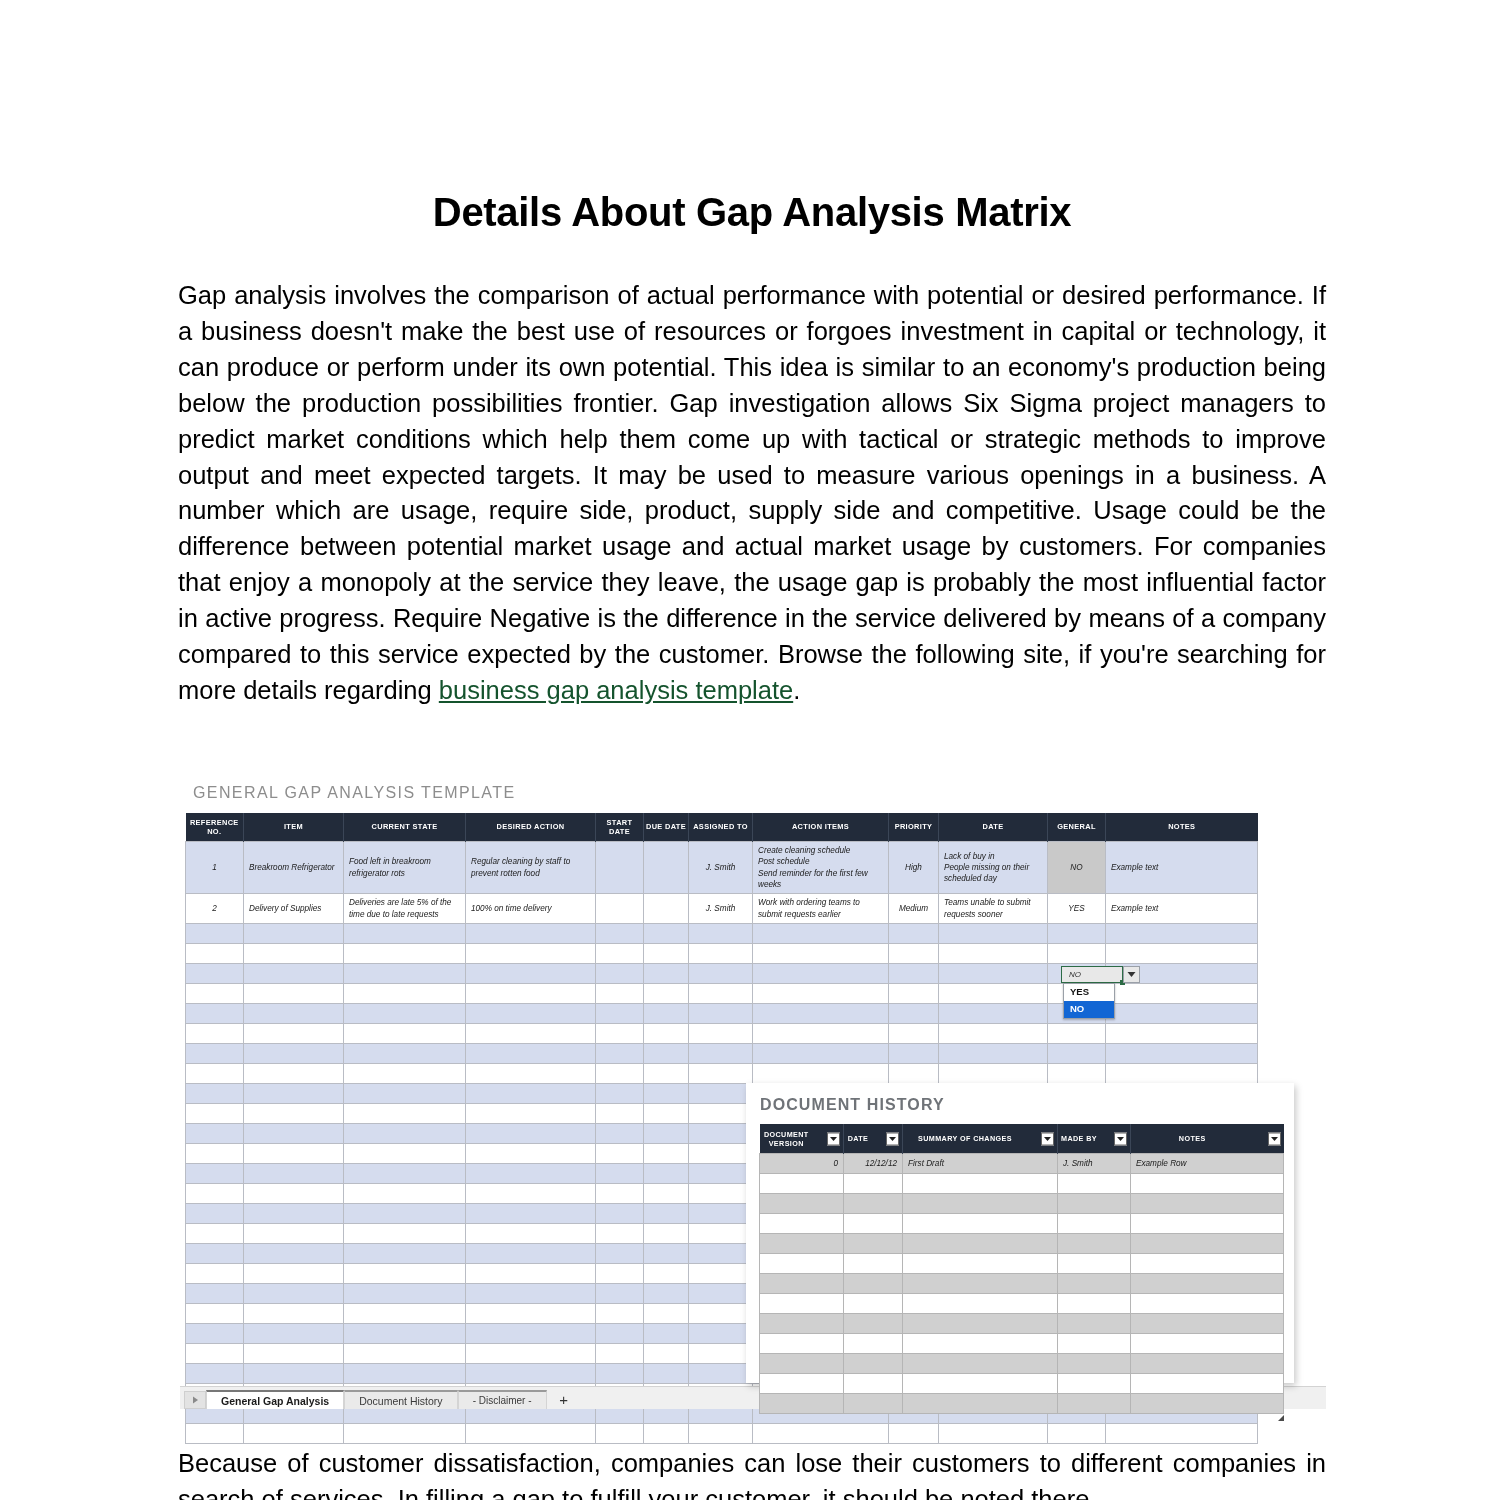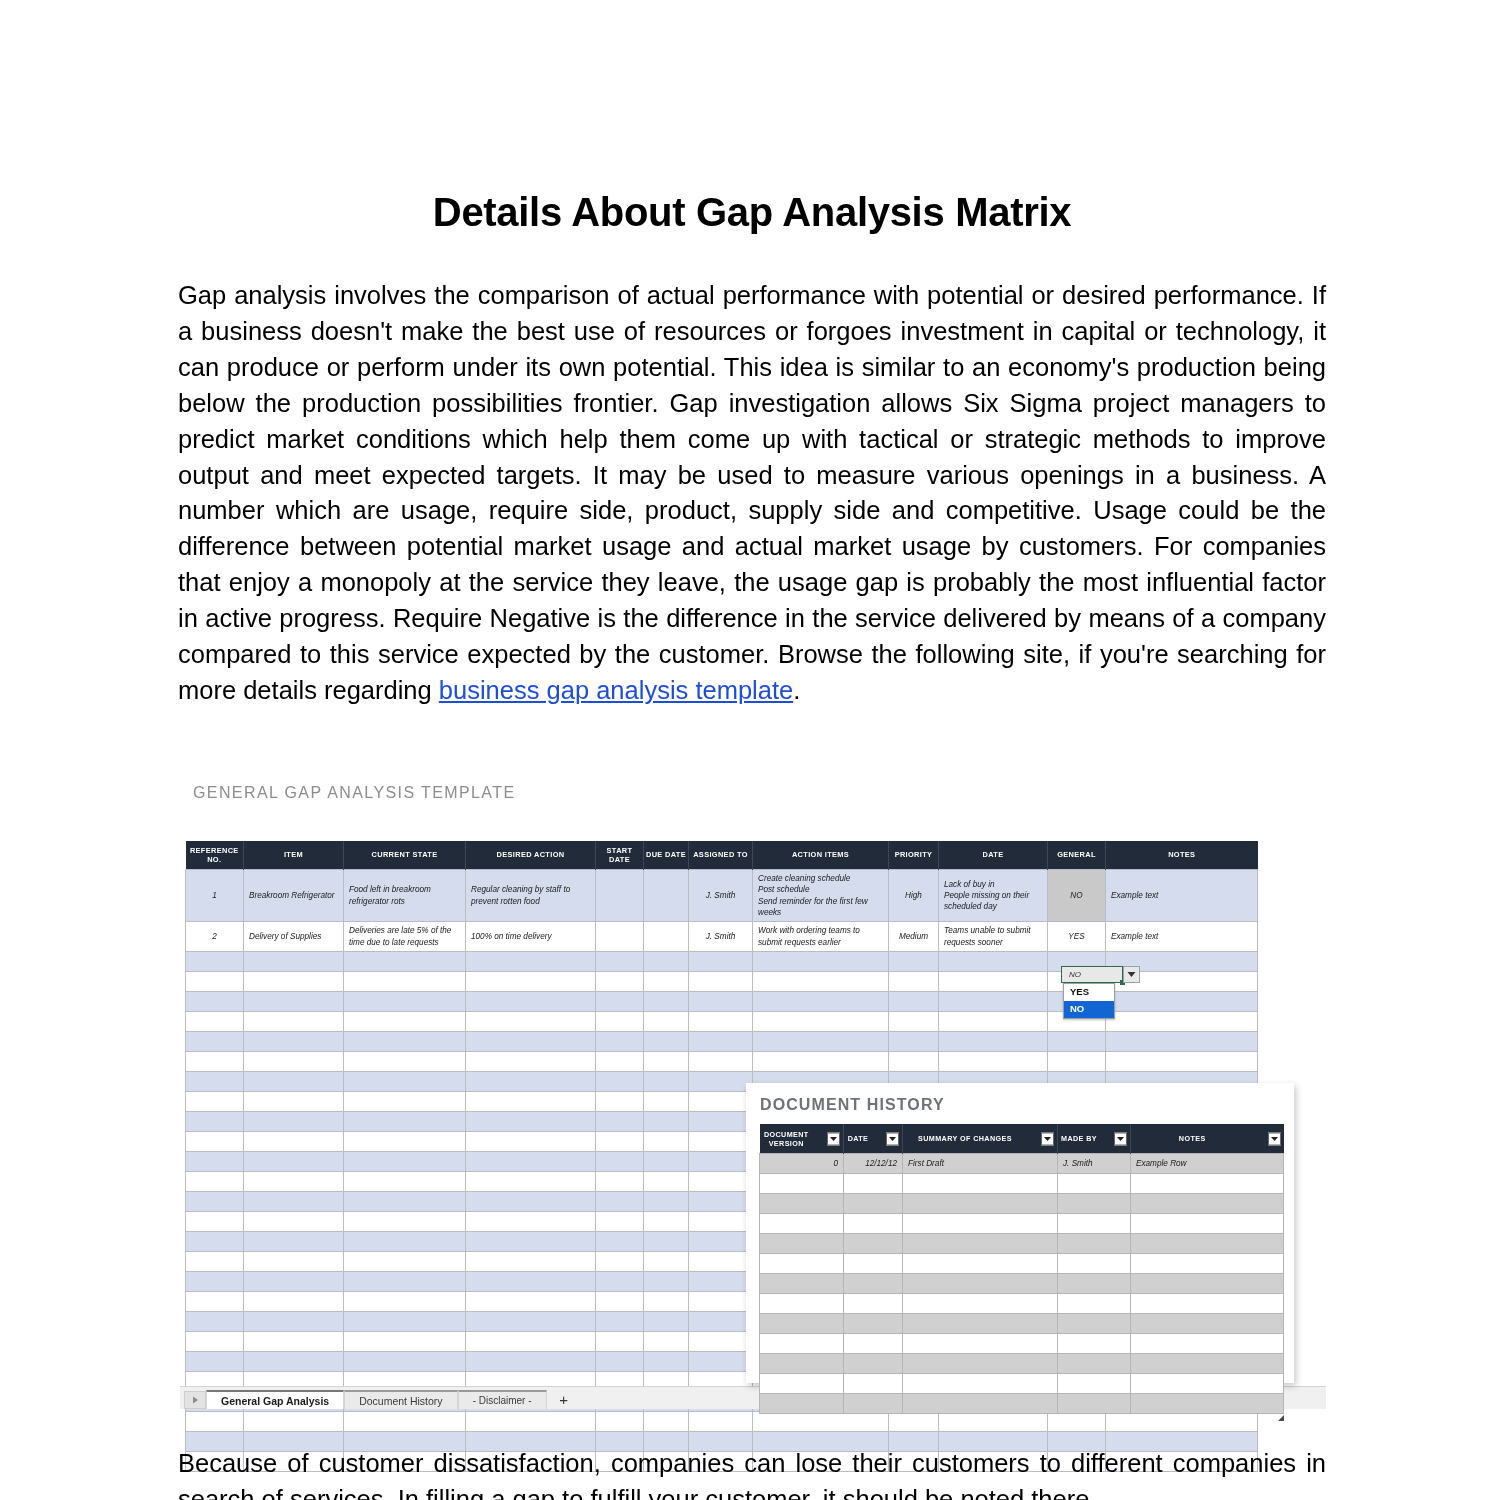--- a/index.html
+++ b/index.html
@@ -40,21 +40,21 @@
     left: 178px;
     width: 1148px;
     font-size: 25.5px;
     line-height: 35.9px;
     text-align: justify;
     text-justify: inter-word;
   }
   #para-top { top: 266px; }
   #para-bottom { top: 1434px; height: 76px; overflow: hidden; }
   .link {
-    color: #1d4ed8;
+    color: #14532d;
     text-decoration: underline;
     cursor: pointer;
   }
   
   .sheet-shot {
     position: absolute;
     left: 180px;
     top: 762px;
     width: 1146px;
     height: 632px;
@@ -76,21 +76,20 @@
     left: 5px;
     top: 39px;
     width: 1072px;
     height: 567px;
   }
   table.grid {
     border-collapse: collapse;
     table-layout: fixed;
     width: 1072px;
     font-size: 7.5px;
-    margin-top: 28px;
   }
   table.grid th {
     background: #222b3a;
     color: #ffffff;
     font-size: 7.4px;
     font-weight: bold;
     letter-spacing: 0.35px;
     text-align: center;
     vertical-align: middle;
     padding: 3px 1px;

